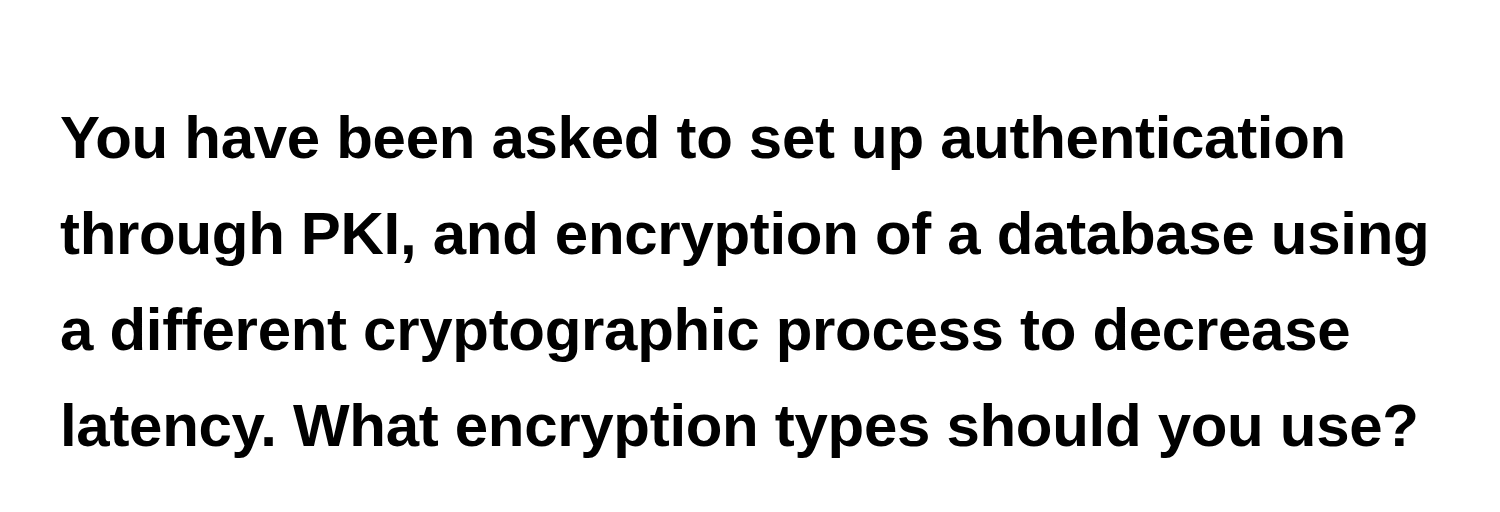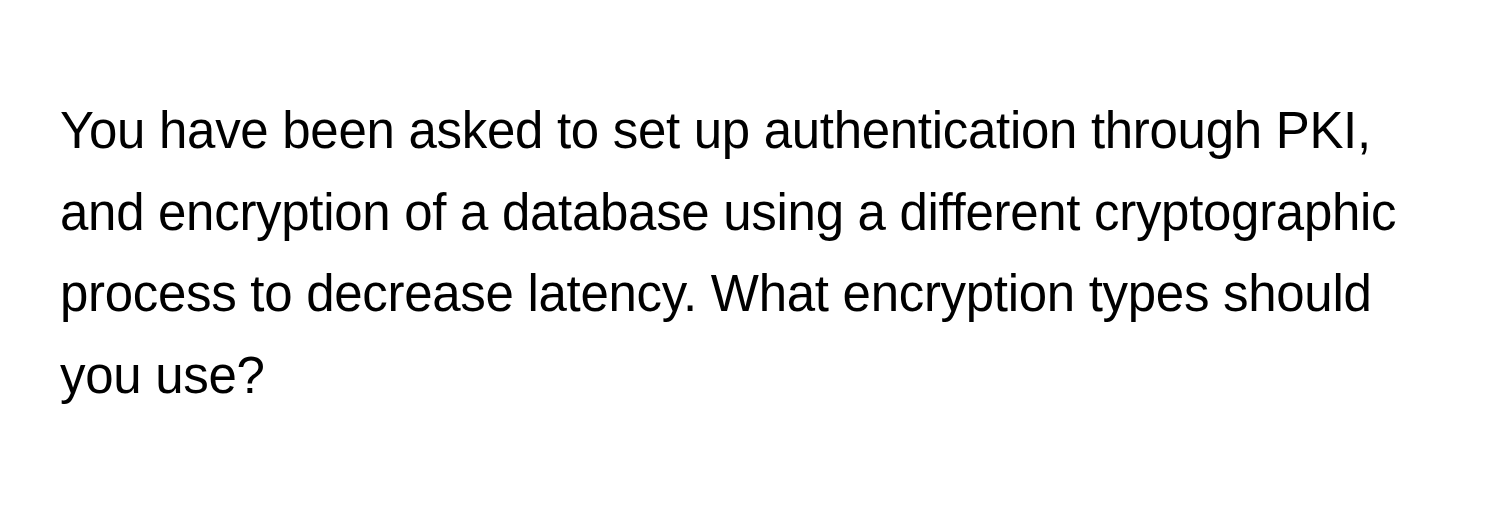--- a/index.html
+++ b/index.html
@@ -8,23 +8,23 @@
       box-sizing: border-box;
     }
     body {
       width: 1500px;
       height: 512px;
       background: #ffffff;
       font-family: -apple-system, BlinkMacSystemFont, "Segoe UI", Helvetica, Arial, sans-serif;
       padding: 90px 60px 60px 60px;
     }
     .question-text {
-      font-size: 51px;
+      font-size: 60px;
       line-height: 1.6;
       color: #000000;
-      font-weight: 400;
+      font-weight: 700;
       letter-spacing: -0.3px;
     }
   </style>
 </head>
 <body>
 
 <p class="question-text">You have been asked to set up authentication through PKI, and encryption of a database using a different cryptographic process to decrease latency. What encryption types should you use?</p>
 
 </body></html>

